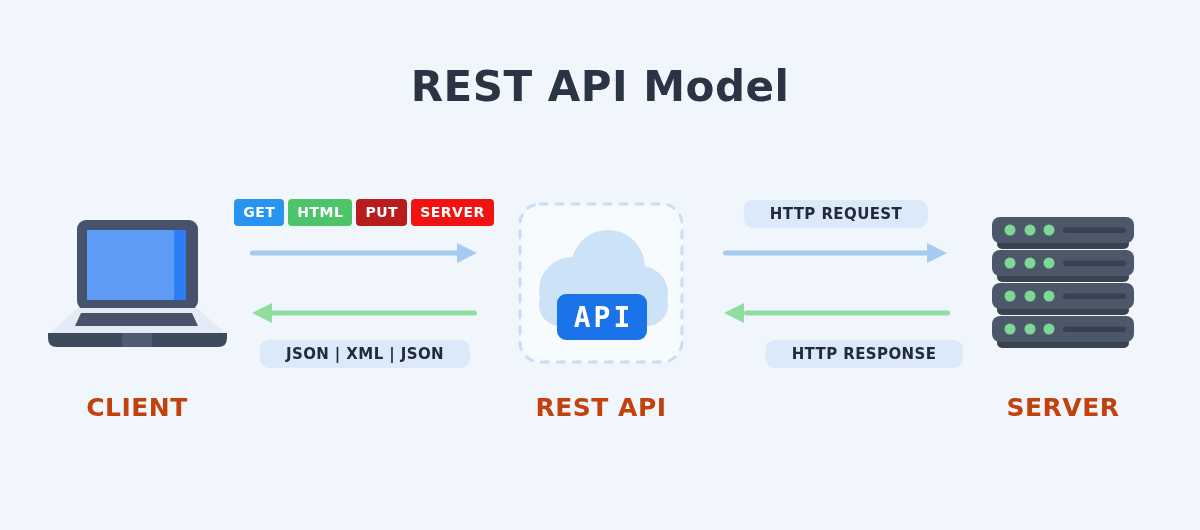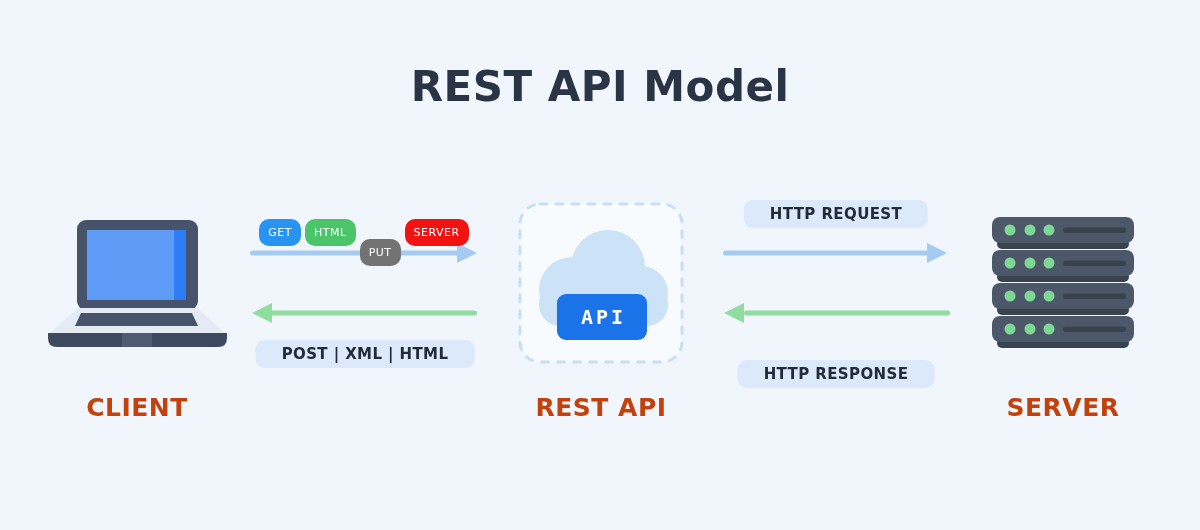--- a/index.html
+++ b/index.html
@@ -19,39 +19,39 @@
   .label-restapi{left:601px;}
   .label-server{left:1063px;}
 
   .full-svg{position:absolute;left:0;top:0;}
 
   .method-badges{
     position:absolute;left:250px;top:199px;width:228px;
     display:flex;gap:4px;justify-content:center;align-items:center;
   }
   .method-badge{
-    color:#ffffff;font-size:11px;font-weight:400;letter-spacing:.5px;
-    padding:5px 9px;border-radius:10px;line-height:17px;white-space:nowrap;
+    color:#ffffff;font-size:14px;font-weight:700;letter-spacing:.5px;
+    padding:5px 9px;border-radius:4px;line-height:17px;white-space:nowrap;
   }
 
   .pill{
     position:absolute;transform:translateX(-50%);
     background:#DCE9FB;border-radius:9px;padding:5px 26px;
     font-size:15px;font-weight:700;color:#222B38;letter-spacing:.4px;white-space:nowrap;
     line-height:18px;
   }
   .pill-json{left:365px;top:340px;}
   .pill-request{left:836px;top:200px;}
-  .pill-response{left:836px;top:340px;margin-top:20px;}
+  .pill-response{left:864px;top:340px;}
 
   .api-button{
     position:absolute;left:557px;top:294px;width:90px;height:46px;
     background:#1A73E8;border-radius:9px;display:flex;align-items:center;justify-content:center;
     color:#ffffff;font-family:"DejaVu Sans Mono","Liberation Mono",monospace;
-    font-size:20px;font-weight:700;letter-spacing:3px;text-indent:3px;
+    font-size:28px;font-weight:700;letter-spacing:3px;text-indent:3px;
   }
 </style>
 </head>
 <body>
 
 <div class="stage" style="background: rgb(240, 246, 251);">
 
   <div class="page-title">REST API Model</div>
 
   <svg class="full-svg" width="1200" height="530" viewBox="0 0 1200 530">
@@ -127,25 +127,25 @@
           <circle cx="45" cy="117" r="5.5" fill="#7ED794"></circle>
           <circle cx="64" cy="117" r="5.5" fill="#7ED794"></circle>
         <rect x="78" y="114.5" width="63" height="5.5" rx="2.75" fill="#39404E"></rect>
       </g>
     </g>
   </svg>
 
   <div class="method-badges">
       <span class="method-badge" style="background: rgb(39, 148, 241);">GET</span>
       <span class="method-badge" style="background: rgb(76, 196, 106);">HTML</span>
-      <span class="method-badge" style="background: #737373; margin-top: 40px;">PUT</span>
+      <span class="method-badge" style="background: #b91c1c;">PUT</span>
       <span class="method-badge" style="background: rgb(242, 18, 18);">SERVER</span>
     </div>
 
-  <div class="pill pill-json" style="background: rgb(220, 233, 251);">POST | XML | HTML</div>
+  <div class="pill pill-json" style="background: rgb(220, 233, 251);">JSON | XML | JSON</div>
   <div class="pill pill-request" style="background: rgb(220, 233, 251);">HTTP REQUEST</div>
   <div class="pill pill-response" style="background: rgb(220, 233, 251);">HTTP RESPONSE</div>
 
   <div class="api-button" style="background: rgb(26, 115, 232);">API</div>
 
   <div class="node-label label-client">CLIENT</div>
   <div class="node-label label-server">SERVER</div>
   <div class="node-label label-restapi">REST API</div>
 </div>
 

